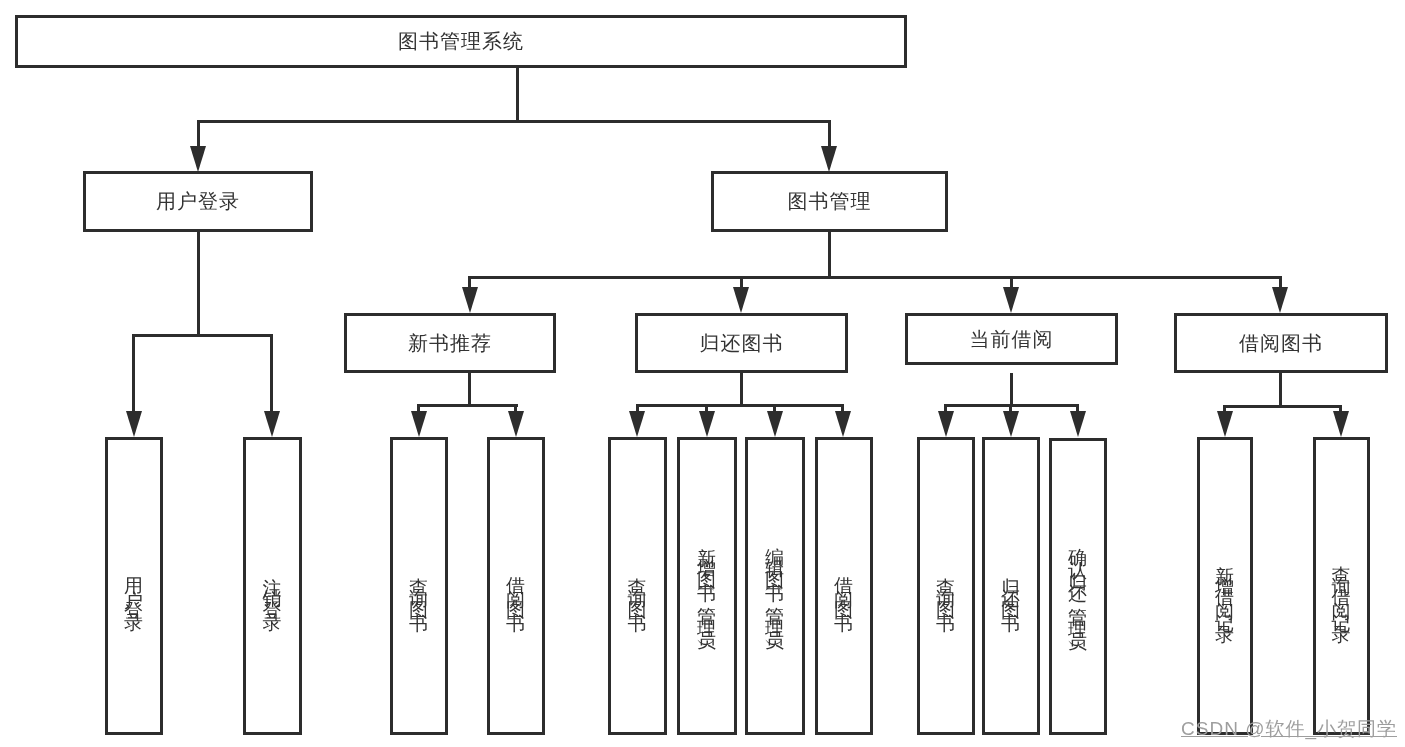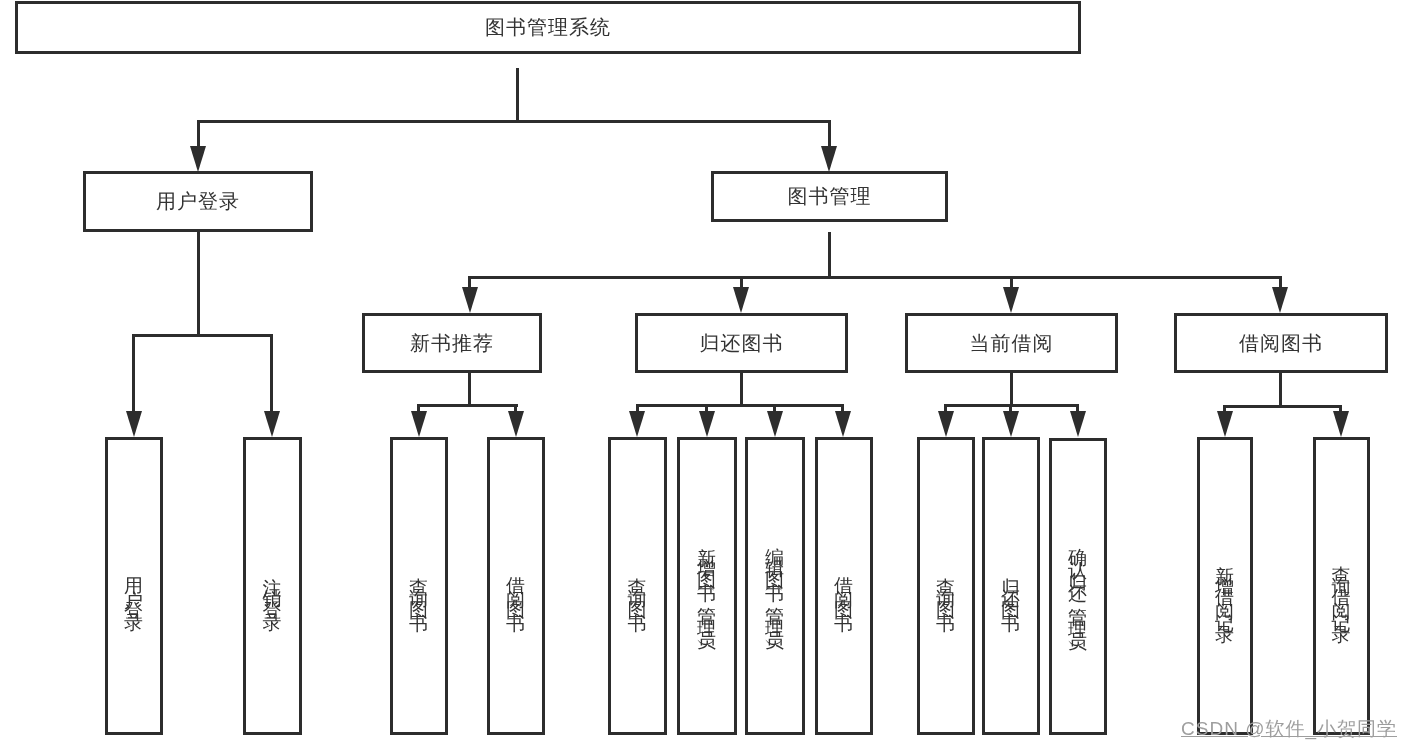--- a/index.html
+++ b/index.html
@@ -50,35 +50,35 @@
     letter-spacing: 1px;
     white-space: nowrap;
     text-decoration: underline;
   }
 </style>
 </head>
 <body>
 
 <div id="canvas">
 
-  <div class="box" style="left:15px; top:1px; width:1066px; height:53px;">
+  <div class="box" style="left:15px; top:15px; width:892px; height:53px;">
     <span>图书管理系统</span>
   </div>
 
   <div class="vl" style="left:516px; top:68px; height:54px;"></div>
   <div class="hl" style="left:197px; top:120px; width:634px;"></div>
   <div class="vl" style="left:197px; top:120px; height:30px;"></div>
   <div class="ah" style="left:190px; top:146px;"></div>
   <div class="vl" style="left:828px; top:120px; height:30px;"></div>
   <div class="ah" style="left:821px; top:146px;"></div>
 
   <div class="box" style="left:83px; top:171px; width:230px; height:61px;">
     <span>用户登录</span>
   </div>
-  <div class="box" style="left:711px; top:171px; width:237px; height:51px;">
+  <div class="box" style="left:711px; top:171px; width:237px; height:61px;">
     <span>图书管理</span>
   </div>
 
   <div class="vl" style="left:197px; top:232px; height:105px;"></div>
   <div class="hl" style="left:132px; top:334px; width:141px;"></div>
   <div class="vl" style="left:132px; top:334px; height:79px;"></div>
   <div class="ah" style="left:126px; top:411px;"></div>
   <div class="vl" style="left:270px; top:334px; height:79px;"></div>
   <div class="ah" style="left:264px; top:411px;"></div>
 
@@ -86,27 +86,27 @@
   <div class="hl" style="left:468px; top:276px; width:814px;"></div>
   <div class="vl" style="left:468px; top:276px; height:14px;"></div>
   <div class="ah" style="left:462px; top:287px;"></div>
   <div class="vl" style="left:740px; top:276px; height:14px;"></div>
   <div class="ah" style="left:733px; top:287px;"></div>
   <div class="vl" style="left:1010px; top:276px; height:14px;"></div>
   <div class="ah" style="left:1003px; top:287px;"></div>
   <div class="vl" style="left:1279px; top:276px; height:14px;"></div>
   <div class="ah" style="left:1272px; top:287px;"></div>
 
-  <div class="box" style="left:362px; top:313px; width:180px; height:60px;">
+  <div class="box" style="left:344px; top:313px; width:212px; height:60px;">
     <span>新书推荐</span>
   </div>
   <div class="box" style="left:635px; top:313px; width:213px; height:60px;">
     <span>归还图书</span>
   </div>
-  <div class="box" style="left:905px; top:313px; width:213px; height:60px;">
+  <div class="box" style="left:905px; top:313px; width:213px; height:52px;">
     <span>当前借阅</span>
   </div>
   <div class="box" style="left:1174px; top:313px; width:214px; height:60px;">
     <span>借阅图书</span>
   </div>
 
   <div class="vl" style="left:468px; top:373px; height:34px;"></div>
   <div class="hl" style="left:417px; top:404px; width:101px;"></div>
   <div class="vl" style="left:417px; top:404px; height:10px;"></div>
   <div class="ah" style="left:411px; top:411px;"></div>

